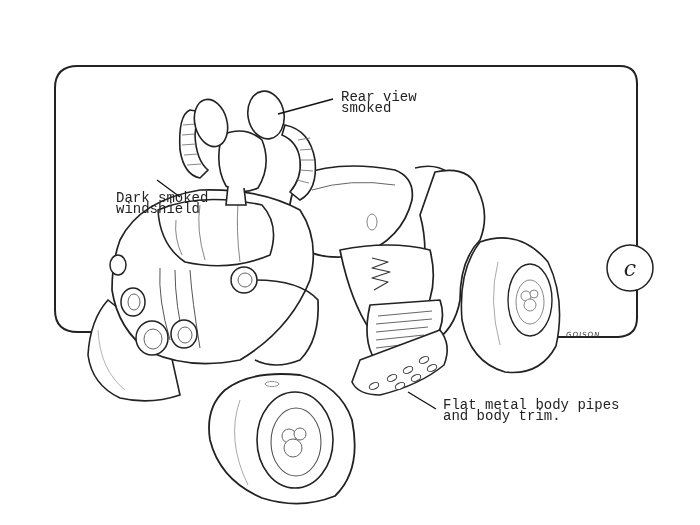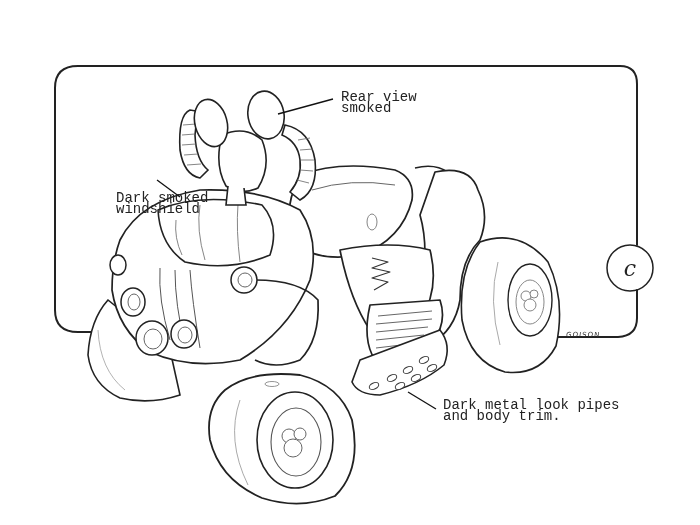--- a/index.html
+++ b/index.html
@@ -174,18 +174,18 @@
   <span>Rear view</span>
   <span>smoked</span>
 </div>
 
 <div id="callout-windshield" class="callout">
   <span>Dark smoked</span>
   <span>windshield</span>
 </div>
 
 <div id="callout-pipes" class="callout">
-  <span>Dark metal look pipes</span>
+  <span>Flat metal body pipes</span>
   <span>and body trim.</span>
 </div>
 
 <div class="tab-letter">c</div>
 <div class="signature">GOISON</div>
 
 </body></html>

